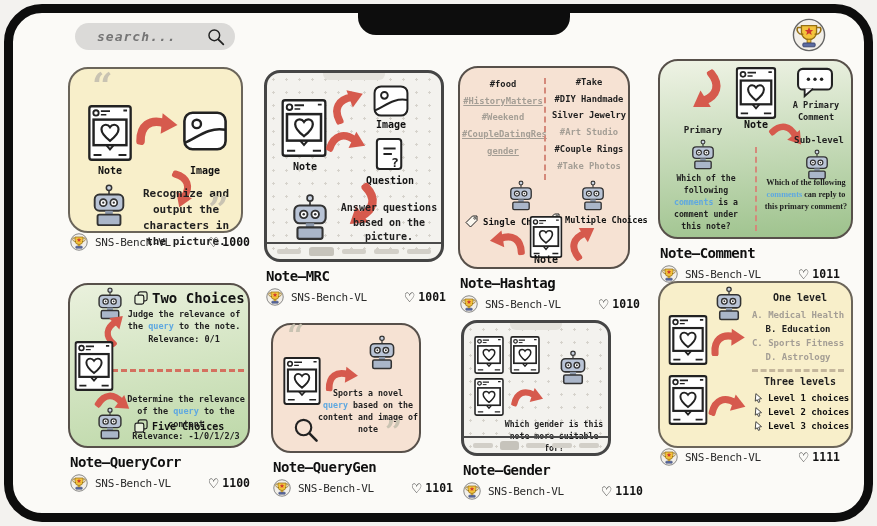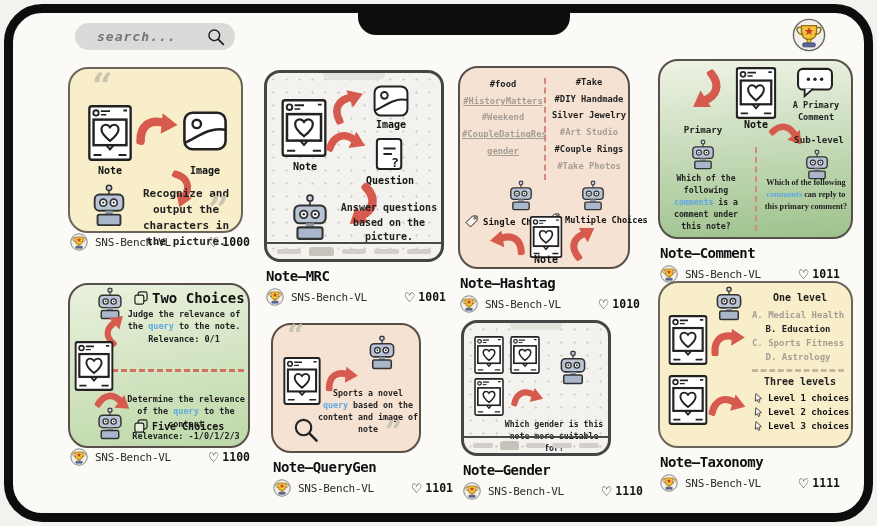--- a/index.html
+++ b/index.html
@@ -397,20 +397,21 @@
       <div class="txt" style="left:54px; top:108px; width:124px; font-size:8.5px;">
         <span>Determine the relevance of the</span>
         <span class="blue">query</span>
         <span>to the content</span>
         <div>Relevance: -1/0/1/2/3</div>
       </div>
       <svg class="ic" style="left:24px; top:122px; width:32px; height:34px;" viewBox="0 0 44 46">
           <use href="#sym-robot"></use>
         </svg>
     </div>
+    <div class="cell-title">Note—QueryCorr</div>
     <div class="meta">
       <svg class="avatar-s" viewBox="0 0 36 36">
           <use href="#sym-trophy"></use>
         </svg>
       <span class="author">SNS-Bench-VL</span>
       <span class="likes">
           <span class="heart">♡</span>
           <span>1100</span>
         </span>
     </div>
@@ -531,21 +532,20 @@
             <span>Level 2 choices</span>
           </div>
         <div class="lvlrow">
             <svg style="width:10px;height:10px;flex:none;" viewBox="0 0 16 16">
               <use href="#sym-cursor"></use>
             </svg>
             <span>Level 3 choices</span>
           </div>
       </div>
     </div>
-    <div class="cell-title">Note—Taxonomy</div>
     <div class="meta">
       <svg class="avatar-s" viewBox="0 0 36 36">
           <use href="#sym-trophy"></use>
         </svg>
       <span class="author">SNS-Bench-VL</span>
       <span class="likes">
           <span class="heart">♡</span>
           <span>1111</span>
         </span>
     </div>

